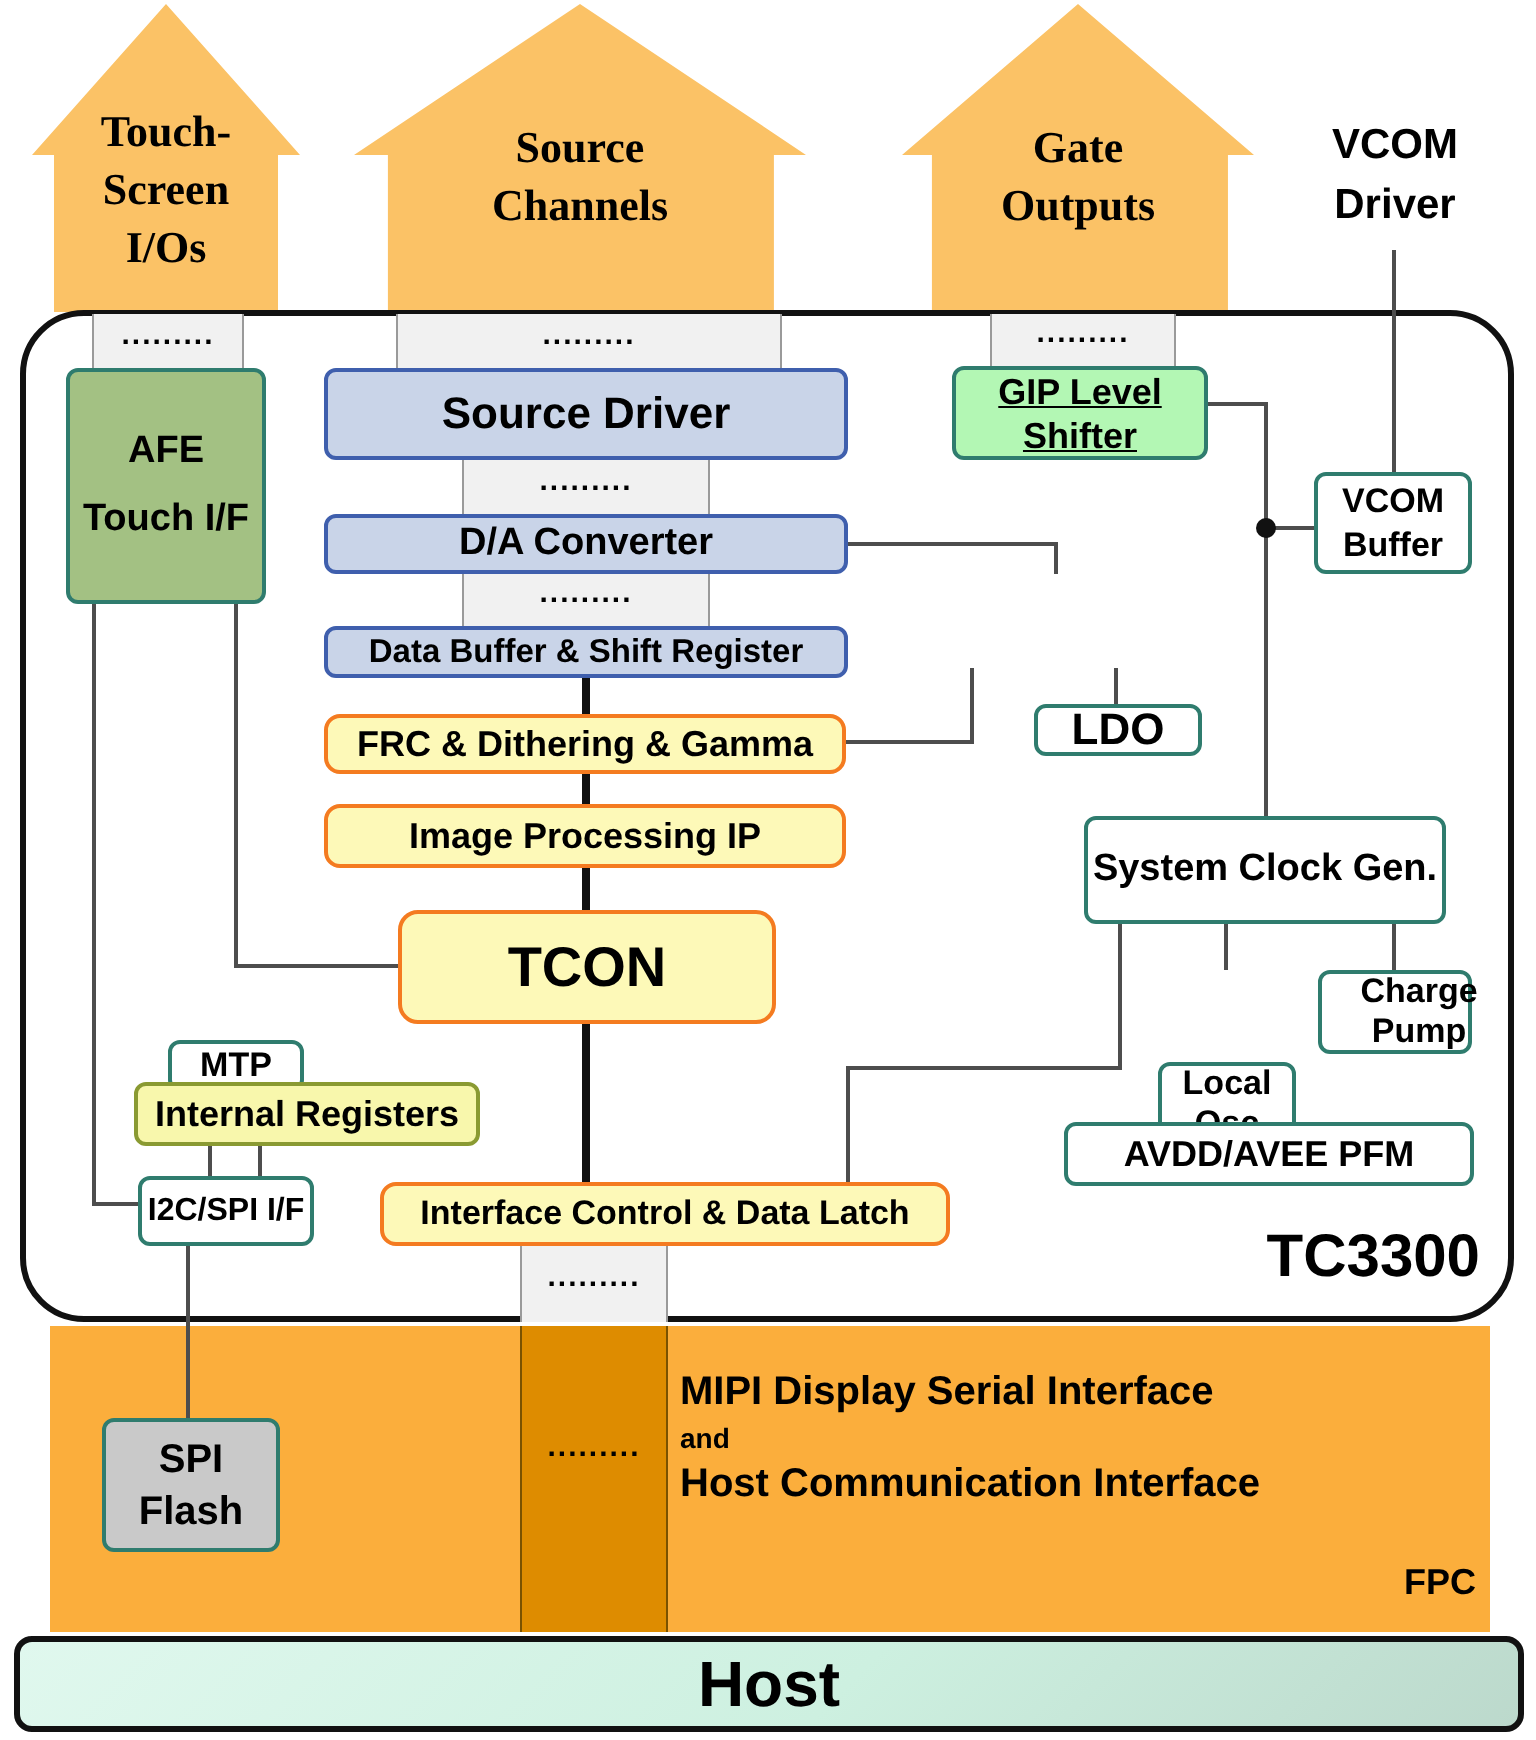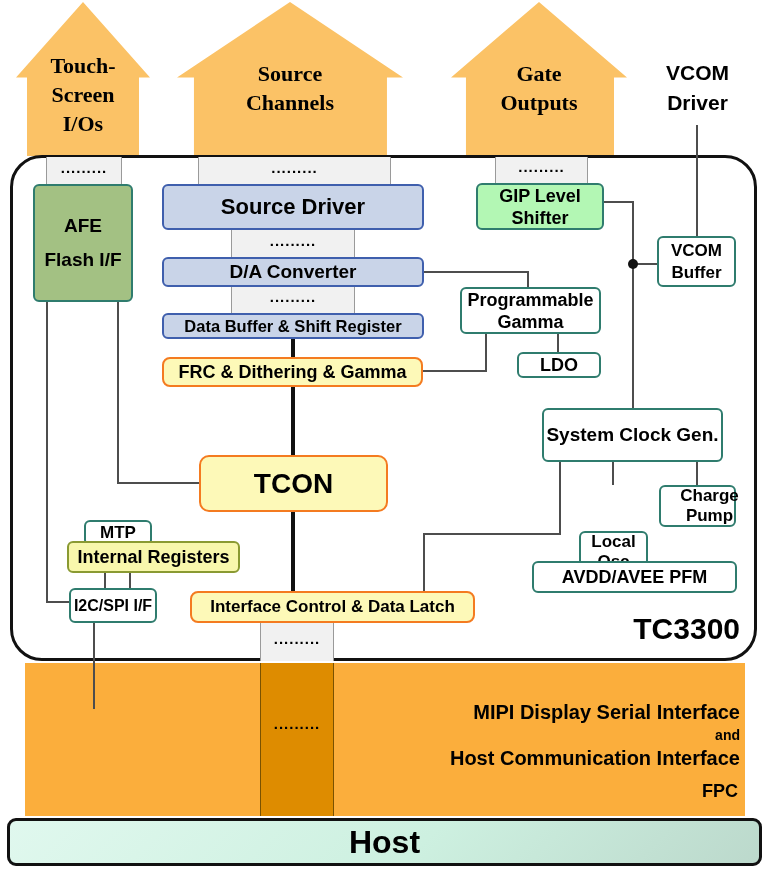--- a/index.html
+++ b/index.html
@@ -26,21 +26,21 @@
   .line{position:absolute;background:#4d4d4d;}
   .thick{background:#111;}
   .box{
     position:absolute;display:flex;align-items:center;justify-content:center;text-align:center;
     font-weight:bold;box-sizing:border-box;border-radius:6px;white-space:pre-line;
   }
   .blue{background:#C9D4E8;border:2.5px solid #3F5FAD;}
   .yellow{background:#FDF9B8;border:2.5px solid #F47B20;border-radius:8px;}
   .teal{background:#fff;border:2.5px solid #2F7C6E;}
   .green{background:#A3C183;border:2.5px solid #2F7C6E;}
-  .gipgreen{background:#B3F7B4;border:2.5px solid #2F7C6E;}
+  .gipgreen{background:#B3F7B4;border:2.5px solid #2F7C6E;text-decoration:underline;}
   .olive{background:#F8F7AC;border:2.5px solid #8A9A32;}
   .grayfill{background:#C9C9C9;border:2.5px solid #2F7C6E;}
   .fpc-band{position:absolute;left:25px;top:663px;width:720px;height:153px;background:#FBAE3C;}
   .fpc-col{
     position:absolute;left:260px;top:663px;width:74px;height:153px;background:#DE8C00;
     border-left:1.5px solid #7a5200;border-right:1.5px solid #7a5200;box-sizing:border-box;
     display:flex;align-items:flex-start;justify-content:center;
   }
   .host{
     position:absolute;left:7px;top:818px;width:755px;height:48px;box-sizing:border-box;
@@ -115,57 +115,58 @@
   <div class="line" style="left:632px;top:263px;width:25px;height:2px;"></div>
   <div class="junction" style="left:628px;top:259px;"></div>
   <div class="line" style="left:696px;top:125px;width:2px;height:111px;"></div>
   <div class="line" style="left:612px;top:462px;width:2px;height:23px;"></div>
   <div class="line" style="left:696px;top:462px;width:2px;height:23px;"></div>
   <div class="line" style="left:559px;top:462px;width:2px;height:72px;"></div>
   <div class="line" style="left:424px;top:533px;width:137px;height:2px;"></div>
   <div class="line" style="left:423px;top:533px;width:2px;height:58px;"></div>
 
   <div class="box green" style="left:33px;top:184px;width:100px;height:118px;font-size:19px;line-height:34px;">AFE
-Flash I/F</div>
+Touch I/F</div>
   <div class="box blue" style="left:162px;top:184px;width:262px;height:46px;font-size:22px;">Source Driver</div>
   <div class="box blue" style="left:162px;top:257px;width:262px;height:30px;font-size:19px;">D/A Converter</div>
   <div class="box yellow" style="left:162px;top:357px;width:261px;height:30px;font-size:18px;">FRC &amp; Dithering &amp; Gamma</div>
   <div class="box blue" style="left:162px;top:313px;width:262px;height:26px;font-size:16.5px;">Data Buffer &amp; Shift Register</div>
+  <div class="box yellow" style="left:162px;top:402px;width:261px;height:32px;font-size:18px;">Image Processing IP</div>
   <div class="box yellow" style="left:199px;top:455px;width:189px;height:57px;font-size:28px;border-radius:10px;">TCON</div>
   <div class="box gipgreen" style="left:476px;top:183px;width:128px;height:47px;font-size:18px;line-height:22px;">GIP Level
 Shifter</div>
   <div class="box teal" style="left:657px;top:236px;width:79px;height:51px;font-size:17px;line-height:22px;">VCOM
 Buffer</div>
-  <div class="box teal" style="left:460px;top:287px;width:141px;height:47px;font-size:18px;line-height:22px;">Programmable
-Gamma</div>
-  <div class="box teal" style="left:517px;top:352px;width:84px;height:26px;font-size:18px;">LDO</div>
+  <div class="box teal" style="left:517px;top:352px;width:84px;height:26px;font-size:22px;">LDO</div>
   <div class="box teal" style="left:542px;top:408px;width:181px;height:54px;font-size:19px;">System Clock Gen.</div>
   <div class="box teal" style="left:579px;top:485px;width:69px;height:42px;font-size:17px;line-height:20px;margin-top:46px;">Local
 Osc</div>
   <div class="box teal" style="left:659px;top:485px;width:77px;height:42px;font-size:17px;line-height:20px;padding-left:24px;">Charge
 Pump</div>
   <div class="box teal" style="left:532px;top:561px;width:205px;height:32px;font-size:18px;">AVDD/AVEE PFM</div>
   <div class="box teal" style="left:84px;top:520px;width:68px;height:26px;font-size:17px;">MTP</div>
   <div class="box olive" style="left:67px;top:541px;width:173px;height:32px;font-size:18px;">Internal Registers</div>
   <div class="box teal" style="left:69px;top:588px;width:88px;height:35px;font-size:16px;">I2C/SPI I/F</div>
   <div class="box yellow" style="left:190px;top:591px;width:285px;height:32px;font-size:17px;">Interface Control &amp; Data Latch</div>
 
   <div class="plain-label" style="left:520px;top:612px;width:220px;font-size:30px;text-align:right;">TC3300</div>
 
   <div class="fpc-band"></div>
   <div class="fpc-col">
     <span class="dots" style="margin-top:64px;">.........</span>
   </div>
   <div class="line" style="left:93px;top:661px;width:2px;height:48px;"></div>
 
-  <div class="abs" style="left:340px;top:683px;width:400px;text-align:right;font-weight:bold;margin-top:16px;">
+  <div class="abs" style="left:340px;top:683px;width:400px;text-align:left;font-weight:bold;">
     <div style="font-size:20px;line-height:27px;">MIPI Display Serial Interface</div>
     <div style="font-size:14px;line-height:19px;">and</div>
     <div style="font-size:20px;line-height:27px;">Host Communication Interface</div>
   </div>
   <div class="plain-label" style="left:660px;top:781px;width:78px;font-size:18px;text-align:right;">FPC</div>
 
+  <div class="box grayfill" style="left:51px;top:709px;width:89px;height:67px;font-size:20px;line-height:26px;">SPI
+Flash</div>
 
   <div class="host">
     <span>Host</span>
   </div>
 
 </div>
 
 </body></html>

